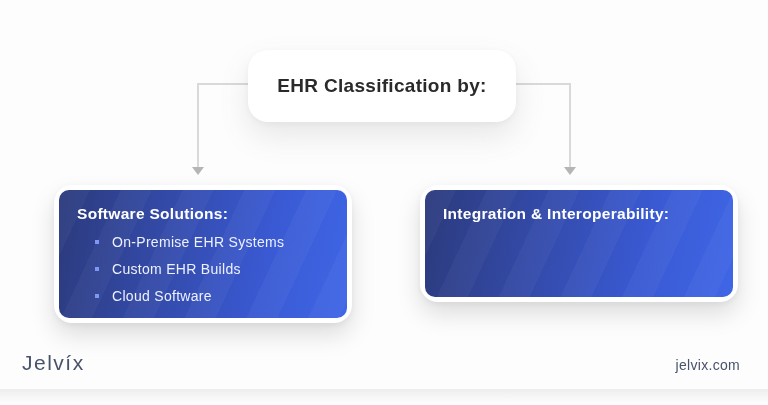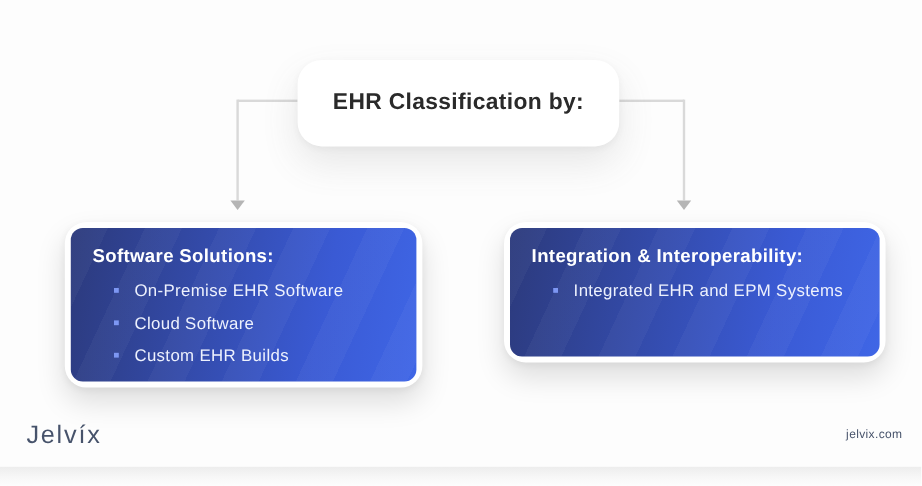--- a/index.html
+++ b/index.html
@@ -75,22 +75,22 @@
     background:var(--bullet,#7d97f3);margin-right:13px;
   }
 
   
   .logo{
     position:absolute;left:22px;top:351px;
     font-size:21px;font-weight:400;color:var(--footer-text,#47536b);
     letter-spacing:1.5px;
   }
   .website{
-    position:absolute;right:16px;top:357px;
-    font-size:10px;color:var(--footer-text,#47536b);letter-spacing:0.3px;
+    position:absolute;right:28px;top:357px;
+    font-size:14px;color:var(--footer-text,#47536b);letter-spacing:0.3px;
   }
   .bottom-fade{
     position:absolute;left:0;bottom:0;width:100%;height:16px;
     background:linear-gradient(180deg,#eaeaea 0%,#f6f6f6 55%,#fdfdfd 100%);
     opacity:0.85;
   }
 </style>
 </head>
 <body>
 
@@ -107,42 +107,38 @@
   <div class="title-card">
     <span>EHR Classification by:</span>
   </div>
 
   <div class="card card-left">
     <div class="card-inner">
       <div class="card-title">Software Solutions:</div>
       <ul class="card-list">
         <li>
           <span class="bullet"></span>
-          <span>On-Premise EHR Software</span>
+          <span>On-Premise EHR Systems</span>
+        </li>
+        <li>
+          <span class="bullet"></span>
+          <span>Custom EHR Builds</span>
         </li>
         <li>
           <span class="bullet"></span>
           <span>Cloud Software</span>
-        </li>
-        <li>
-          <span class="bullet"></span>
-          <span>Custom EHR Builds</span>
         </li>
       </ul>
     </div>
   </div>
 
   <div class="card card-right">
     <div class="card-inner">
       <div class="card-title">Integration &amp; Interoperability:</div>
       <ul class="card-list">
-        <li>
-          <span class="bullet"></span>
-          <span>Integrated EHR and EPM Systems</span>
-        </li>
       </ul>
     </div>
   </div>
 
   <div class="logo">Jelvíx</div>
   <div class="website">jelvix.com</div>
   <div class="bottom-fade"></div>
 
 </div>
 

